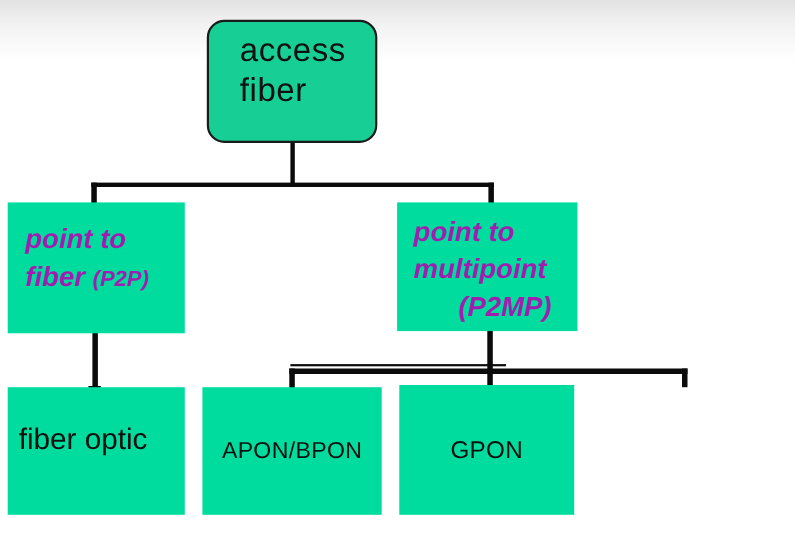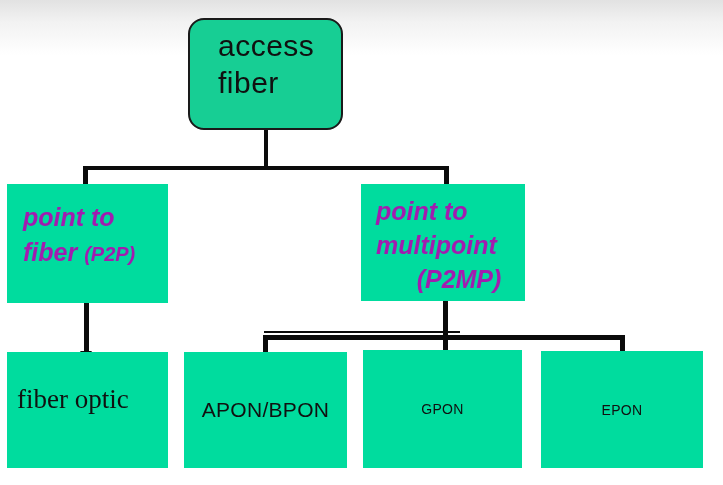--- a/index.html
+++ b/index.html
@@ -40,21 +40,21 @@
     font-style:italic;
   }
   .node.black-left{
     font-size:27px;
     line-height:35px;
   }
   .node.center-label{
     display:flex;
     align-items:center;
     justify-content:center;
-    font-size:14px;
+    font-size:22px;
     letter-spacing:0.3px;
   }
   .line{
     position:absolute;
     background:#0b0b0b;
   }
   .arrowhead{
     position:absolute;
     width:0;height:0;
     border-left:6px solid transparent;
@@ -91,29 +91,26 @@
     <span class="tline">point to</span>
     <span class="tline"><span>fiber</span>&nbsp;<span class="small">(P2P)</span></span>
   </div>
 
   <div class="node blue" style="left:361px;top:184px;width:164px;height:117px;padding:10px 0 0 15px;line-height:34px;">
     <span class="tline">point to</span>
     <span class="tline">multipoint</span>
     <span class="tline" style="padding-left:17px;text-align:center;">(P2MP)</span>
   </div>
 
-  <div class="node black-left" style="left:7px;top:352px;width:161px;height:116px;padding:30px 0 0 10px;font-family:Liberation Serif, serif;">
+  <div class="node black-left" style="left:7px;top:352px;width:161px;height:116px;padding:30px 0 0 10px;">
     <span class="tline">fiber optic</span>
   </div>
 
   <div class="node center-label" style="left:184px;top:352px;width:163px;height:116px;font-size:21px;">
     <span>APON/BPON</span>
   </div>
 
   <div class="node center-label" style="left:363px;top:350px;width:159px;height:118px;">
     <span>GPON</span>
   </div>
 
-  <div class="node center-label" style="left:541px;top:351px;width:162px;height:117px;">
-    <span>EPON</span>
-  </div>
 
 </div>
 
 </body></html>

